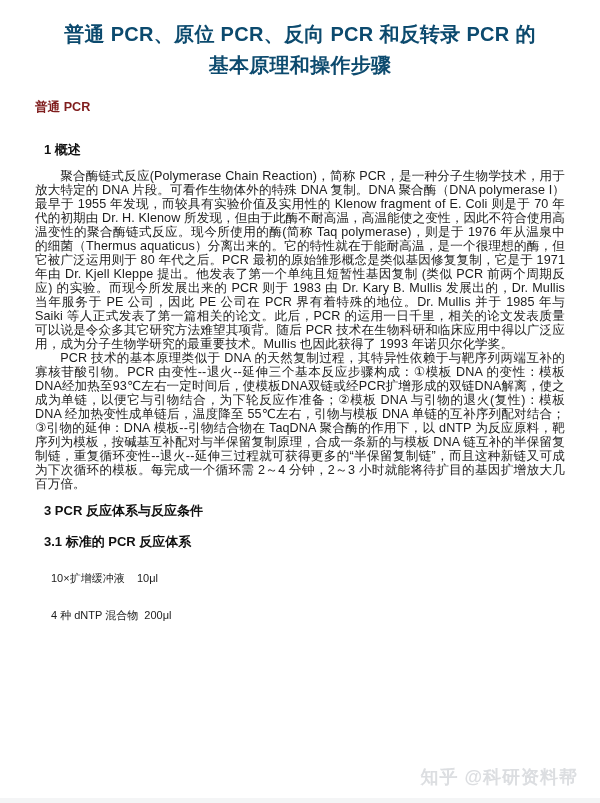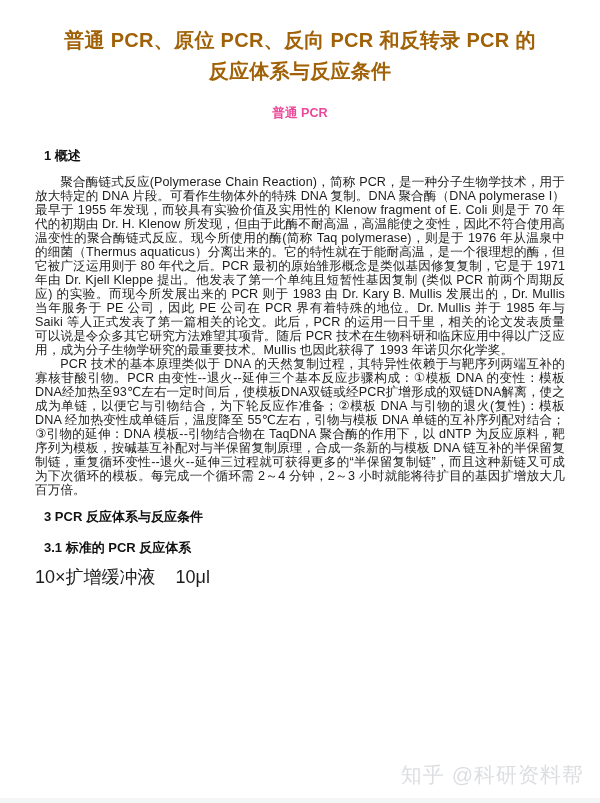--- a/index.html
+++ b/index.html
@@ -25,32 +25,32 @@
     padding: 0 35px;
     overflow: hidden;
   }
 
   .doc-title {
     text-align: center;
     font-weight: bold;
     font-size: 20px;
     line-height: 31px;
     letter-spacing: 0.3px;
-    color: #a16207;
-    margin: 16px;
-    padding-top: 9px;
+    color: #0c4a6e;
+    margin: 0;
+    padding-top: 19px;
   }
   .doc-title .tline { display: block; }
 
   .section-label {
-    text-align: center;
+    text-align: left;
     font-weight: bold;
     font-size: 12.6px;
     line-height: 20px;
-    color: #ec4899;
+    color: #7f1d1d;
     margin: 16px 0 22px 0;
   }
 
   .heading {
     font-weight: bold;
     font-size: 13px;
     line-height: 21.3px;
     color: #111111;
     margin: 9px;
     text-align: left;
@@ -62,33 +62,33 @@
     color: #1c1c1c;
     margin: 0;
     text-align: justify;
     text-justify: inter-ideograph;
     text-align-last: left;
     letter-spacing: 0.1px;
   }
   .para.indent { text-indent: 2em; }
 
   .tight {
-    font-size: 18px;
+    font-size: 11px;
     line-height: 21.3px;
     color: #1c1c1c;
-    margin: 0;
+    margin: 16px;
     white-space: pre;
   }
 
   .watermark {
     position: absolute;
-    right: 16px;
+    right: 22px;
     bottom: 14px;
-    font-size: 21px;
-    font-weight: normal;
+    font-size: 18px;
+    font-weight: bold;
     color: #dcdee1;
     letter-spacing: 1px;
     user-select: none;
     white-space: nowrap;
   }
 
   .bottom-strip {
     position: absolute;
     left: 0;
     right: 0;
@@ -97,33 +97,34 @@
     background: #f4f5f6;
   }
 </style>
 </head>
 <body>
 
 <div class="page">
 
   <h1 class="doc-title">
     <span class="tline">普通 PCR、原位 PCR、反向 PCR 和反转录 PCR 的</span>
-    <span class="tline">反应体系与反应条件</span>
+    <span class="tline">基本原理和操作步骤</span>
   </h1>
 
   <div class="section-label">普通 PCR</div>
 
   <h2 class="heading">1 概述</h2>
   <p class="para indent">聚合酶链式反应(Polymerase Chain Reaction)，简称 PCR，是一种分子生物学技术，用于放大特定的 DNA 片段。可看作生物体外的特殊 DNA 复制。DNA 聚合酶（DNA polymerase I）最早于 1955 年发现，而较具有实验价值及实用性的 Klenow fragment of E. Coli 则是于 70 年代的初期由 Dr. H. Klenow 所发现，但由于此酶不耐高温，高温能使之变性，因此不符合使用高温变性的聚合酶链式反应。现今所使用的酶(简称 Taq polymerase)，则是于 1976 年从温泉中的细菌（Thermus aquaticus）分离出来的。它的特性就在于能耐高温，是一个很理想的酶，但它被广泛运用则于 80 年代之后。PCR 最初的原始雏形概念是类似基因修复复制，它是于 1971 年由 Dr. Kjell Kleppe 提出。他发表了第一个单纯且短暂性基因复制 (类似 PCR 前两个周期反应) 的实验。而现今所发展出来的 PCR 则于 1983 由 Dr. Kary B. Mullis 发展出的，Dr. Mullis 当年服务于 PE 公司，因此 PE 公司在 PCR 界有着特殊的地位。Dr. Mullis 并于 1985 年与 Saiki 等人正式发表了第一篇相关的论文。此后，PCR 的运用一日千里，相关的论文发表质量可以说是令众多其它研究方法难望其项背。随后 PCR 技术在生物科研和临床应用中得以广泛应用，成为分子生物学研究的最重要技术。Mullis 也因此获得了 1993 年诺贝尔化学奖。</p>
 
   <p class="para indent">PCR 技术的基本原理类似于 DNA 的天然复制过程，其特异性依赖于与靶序列两端互补的寡核苷酸引物。PCR 由变性--退火--延伸三个基本反应步骤构成：①模板 DNA 的变性：模板DNA经加热至93℃左右一定时间后，使模板DNA双链或经PCR扩增形成的双链DNA解离，使之成为单链，以便它与引物结合，为下轮反应作准备；②模板 DNA 与引物的退火(复性)：模板 DNA 经加热变性成单链后，温度降至 55℃左右，引物与模板 DNA 单链的互补序列配对结合；③引物的延伸：DNA 模板--引物结合物在 TaqDNA 聚合酶的作用下，以 dNTP 为反应原料，靶序列为模板，按碱基互补配对与半保留复制原理，合成一条新的与模板 DNA 链互补的半保留复制链，重复循环变性--退火--延伸三过程就可获得更多的“半保留复制链”，而且这种新链又可成为下次循环的模板。每完成一个循环需 2～4 分钟，2～3 小时就能将待扩目的基因扩增放大几百万倍。</p>
 
   <h2 class="heading">3 PCR 反应体系与反应条件</h2>
 
   <h2 class="heading">3.1 标准的 PCR 反应体系</h2>
 
   <div class="tight"><span>10×扩增缓冲液</span>    <span>10μl</span></div>
 
+  <div class="tight"><span>4 种 dNTP 混合物</span>  <span>200μl</span></div>
 
   <div class="watermark">知乎 @科研资料帮</div>
   <div class="bottom-strip"></div>
 
 </div>
 
 </body></html>

